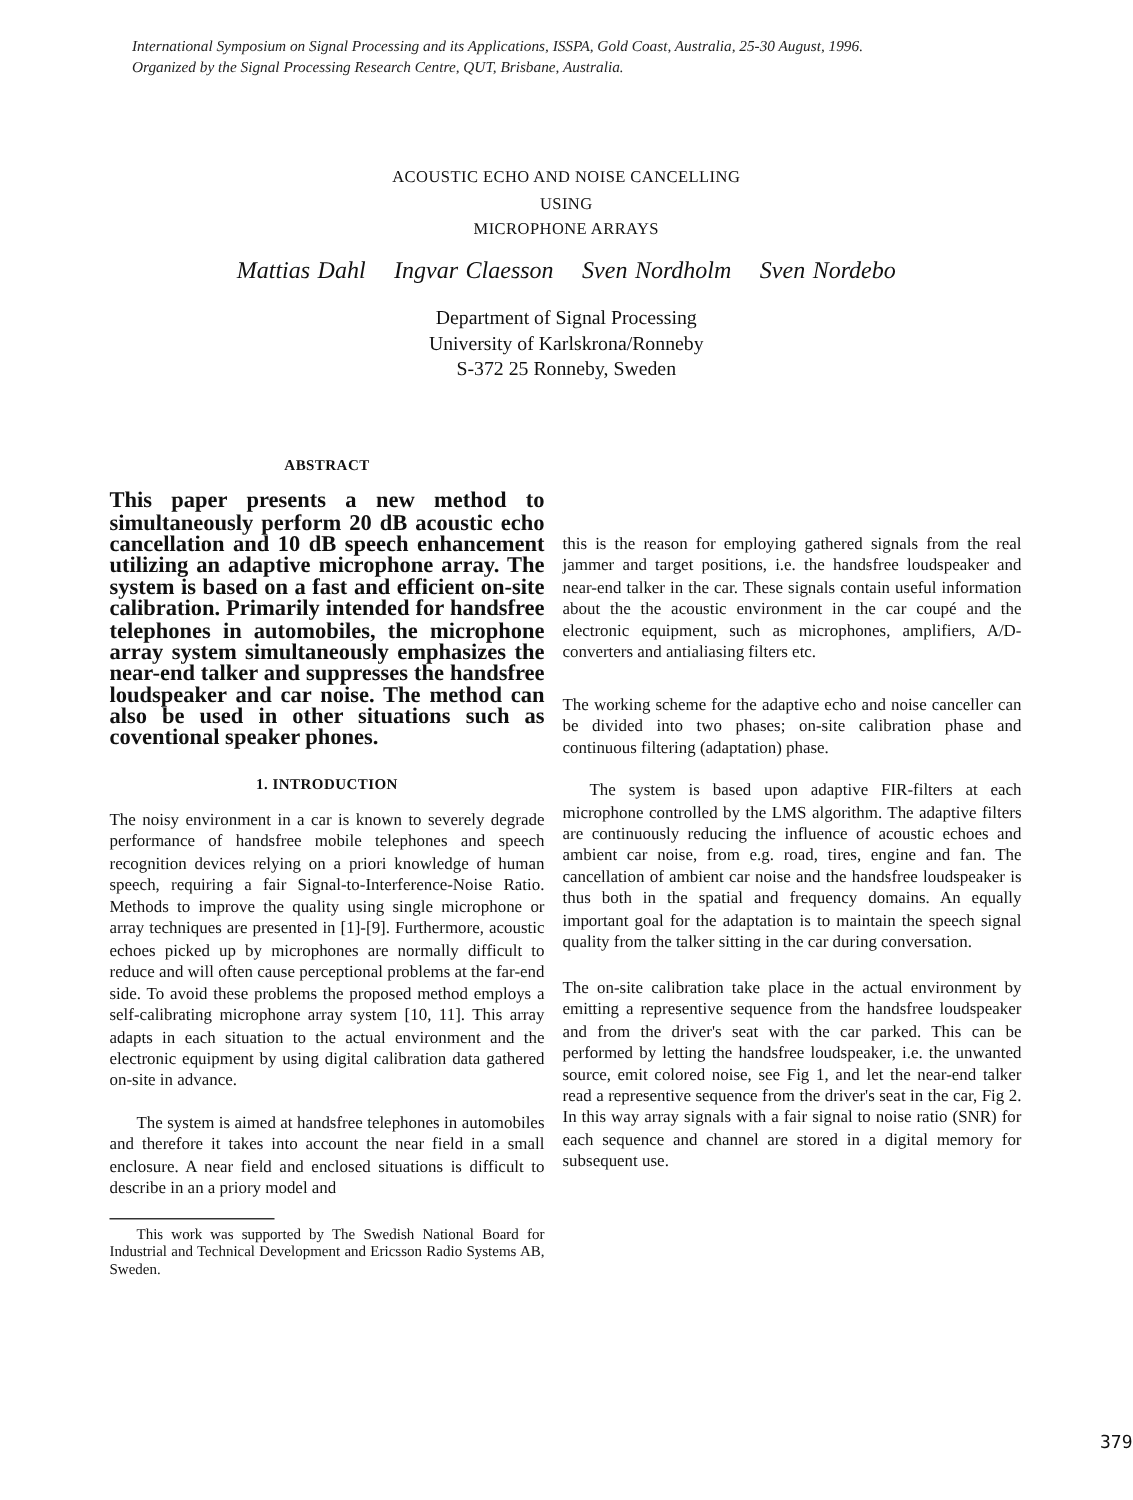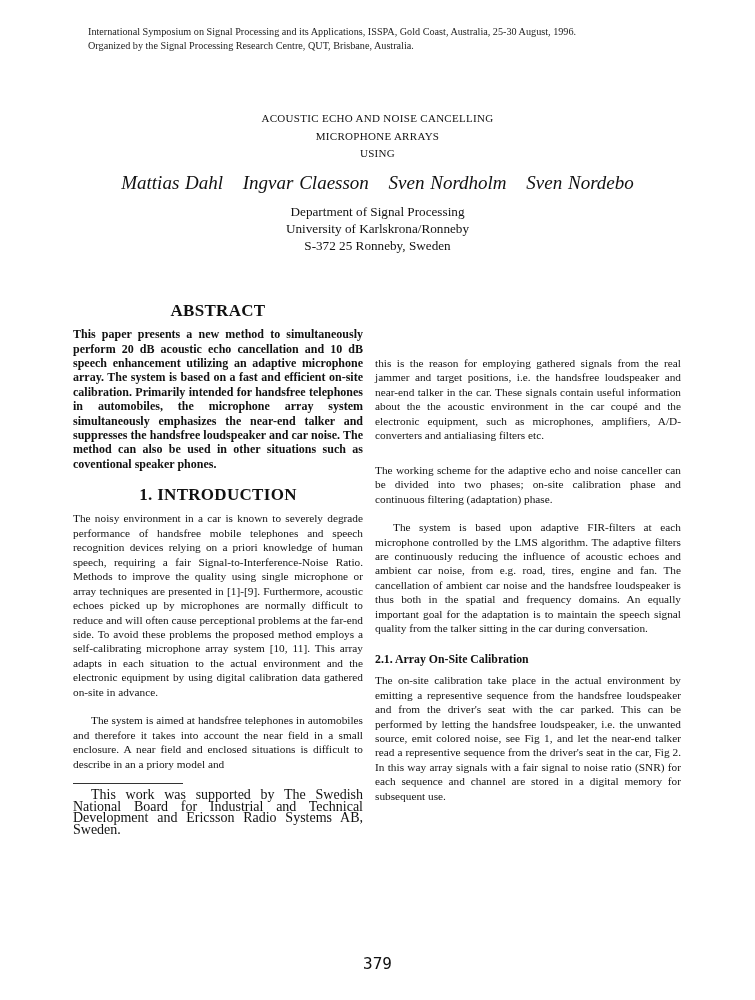--- a/index.html
+++ b/index.html
@@ -2,63 +2,63 @@
 <html><head>
 <meta charset="utf-8">
 <style>
   html, body { margin: 0; padding: 0; background: #ffffff; }
   body {
     width: 755px; height: 1000px; position: relative; overflow: hidden;
     font-family: "Liberation Serif", "DejaVu Serif", serif; color: #111;
   }
   .header {
     position: absolute; left: 88px; top: 25px; width: 600px;
-    font-size: 10.2px; line-height: 14px; color: #222;
+    font-style: italic; font-size: 10.2px; line-height: 14px; color: #222;
   }
   .title {
     position: absolute; left: 100px; top: 110px; width: 555px; text-align: center;
     font-size: 11px; line-height: 17.5px; letter-spacing: 0.3px;
   }
   .authors {
     position: absolute; left: 100px; top: 172px; width: 555px; text-align: center;
-    font-style: italic; font-size: 19px; word-spacing: 1px;
+    font-style: italic; font-size: 16px; word-spacing: 1px;
   }
   .authors span { margin: 0 7px; }
   .affil {
     position: absolute; left: 100px; top: 203px; width: 555px; text-align: center;
     font-size: 13.2px; line-height: 17px;
   }
   .col { position: absolute; width: 290px; font-size: 11.3px; line-height: 14.45px; text-align: justify; }
   .col-left { left: 73px; top: 304px; }
   .col-right { left: 375px; top: 316px; width: 306px; margin-top: 40px; }
-  .h-sec { text-align: center; font-weight: bold; font-size: 17px; margin: 0 0 9px 0; letter-spacing: 0.3px; }
+  .h-sec { text-align: center; font-weight: bold; font-size: 10px; margin: 0 0 9px 0; letter-spacing: 0.3px; }
   .h-sub { font-weight: bold; font-size: 11.8px; margin: 0 0 7px 0; }
   p { margin: 0; }
-  .abstract-text { font-weight: bold; font-size: 12px; line-height: 14.35px; font-family: Liberation Serif, serif; }
+  .abstract-text { font-weight: bold; font-size: 15px; line-height: 14.35px; font-family: Liberation Serif, serif; }
   .indent { text-indent: 18px; }
   .gap { height: 14px; }
   .footnote-rule { width: 110px; border-top: 1px solid #333; margin: 12px 0 5px 0; }
-  .footnote { font-size: 14px; line-height: 11.5px; text-indent: 18px; }
+  .footnote { font-size: 10px; line-height: 11.5px; text-indent: 18px; }
   .pagenum {
-    position: absolute; left: 0; width: 755px; top: 954px; text-align: center;
-    font-family: "DejaVu Sans Mono", monospace; font-size: 16px;
+    position: absolute; left: 0; width: 755px; top: 954px; text-align: right;
+    font-family: "DejaVu Sans Mono", monospace; font-size: 12px;
   }
 </style>
 </head>
 <body>
 
 <div class="header">
   <div>International Symposium on Signal Processing and its Applications, ISSPA, Gold Coast, Australia, 25-30 August, 1996.</div>
   <div>Organized by the Signal Processing Research Centre, QUT, Brisbane, Australia.</div>
 </div>
 
 <div class="title">
   <div>ACOUSTIC ECHO AND NOISE CANCELLING</div>
+  <div>USING</div>
   <div>MICROPHONE ARRAYS</div>
-  <div>USING</div>
 </div>
 
 <div class="authors">
   <span>Mattias Dahl</span>
   <span>Ingvar Claesson</span>
   <span>Sven Nordholm</span>
   <span>Sven Nordebo</span>
 </div>
 
 <div class="affil">
@@ -79,17 +79,16 @@
   <p class="footnote">This work was supported by The Swedish National Board for Industrial and Technical Development and Ericsson Radio Systems AB, Sweden.</p>
 </div>
 
 <div class="col col-right">
   <p>this is the reason for employing gathered signals from the real jammer and target positions, i.e. the handsfree loudspeaker and near-end talker in the car. These signals contain useful information about the the acoustic environment in the car coupé and the electronic equipment, such as microphones, amplifiers, A/D-converters and antialiasing filters etc.</p>
   <div class="gap" style="height:20px"></div>
   <p>The working scheme for the adaptive echo and noise canceller can be divided into two phases; on-site calibration phase and continuous filtering (adaptation) phase.</p>
   <div class="gap"></div>
   <p class="indent">The system is based upon adaptive FIR-filters at each microphone controlled by the LMS algorithm. The adaptive filters are continuously reducing the influence of acoustic echoes and ambient car noise, from e.g. road, tires, engine and fan. The cancellation of ambient car noise and the handsfree loudspeaker is thus both in the spatial and frequency domains. An equally important goal for the adaptation is to maintain the speech signal quality from the talker sitting in the car during conversation.</p>
   <div class="gap" style="height:16px"></div>
-  <div class="h-sub">2.1. Array On-Site Calibration</div>
   <p>The on-site calibration take place in the actual environment by emitting a representive sequence from the handsfree loudspeaker and from the driver's seat with the car parked. This can be performed by letting the handsfree loudspeaker, i.e. the unwanted source, emit colored noise, see Fig 1, and let the near-end talker read a representive sequence from the driver's seat in the car, Fig 2. In this way array signals with a fair signal to noise ratio (SNR) for each sequence and channel are stored in a digital memory for subsequent use.</p>
 </div>
 
 <div class="pagenum">379</div>
 
 </body></html>

